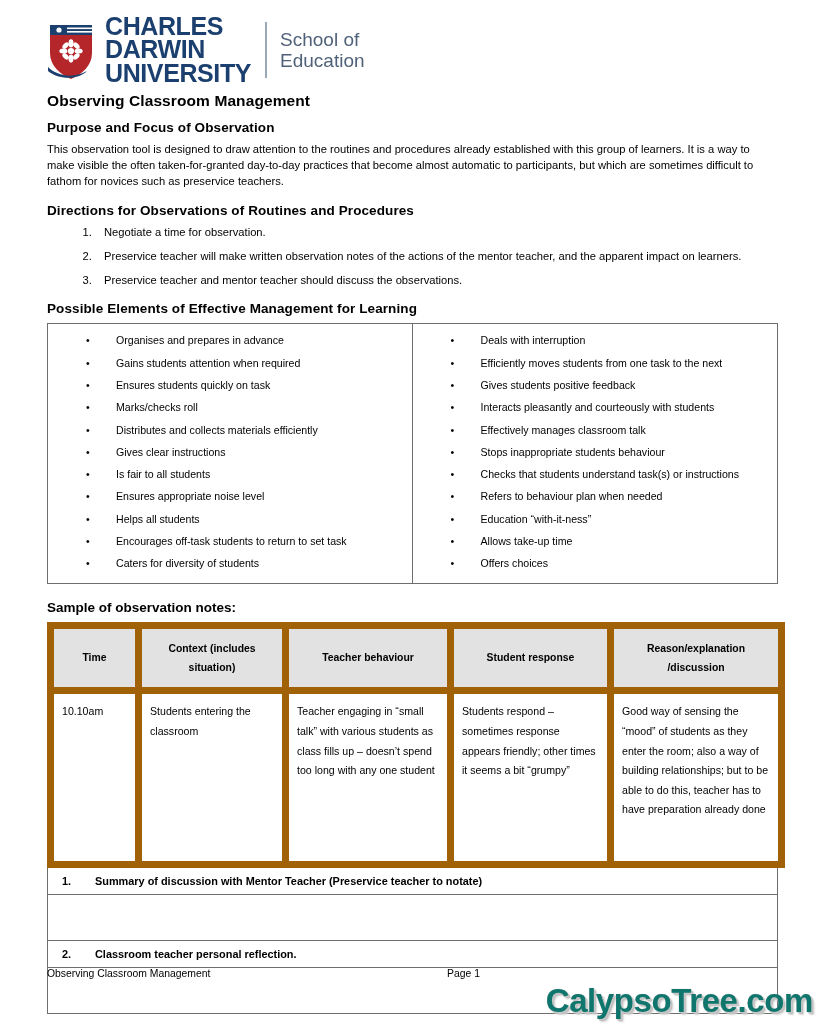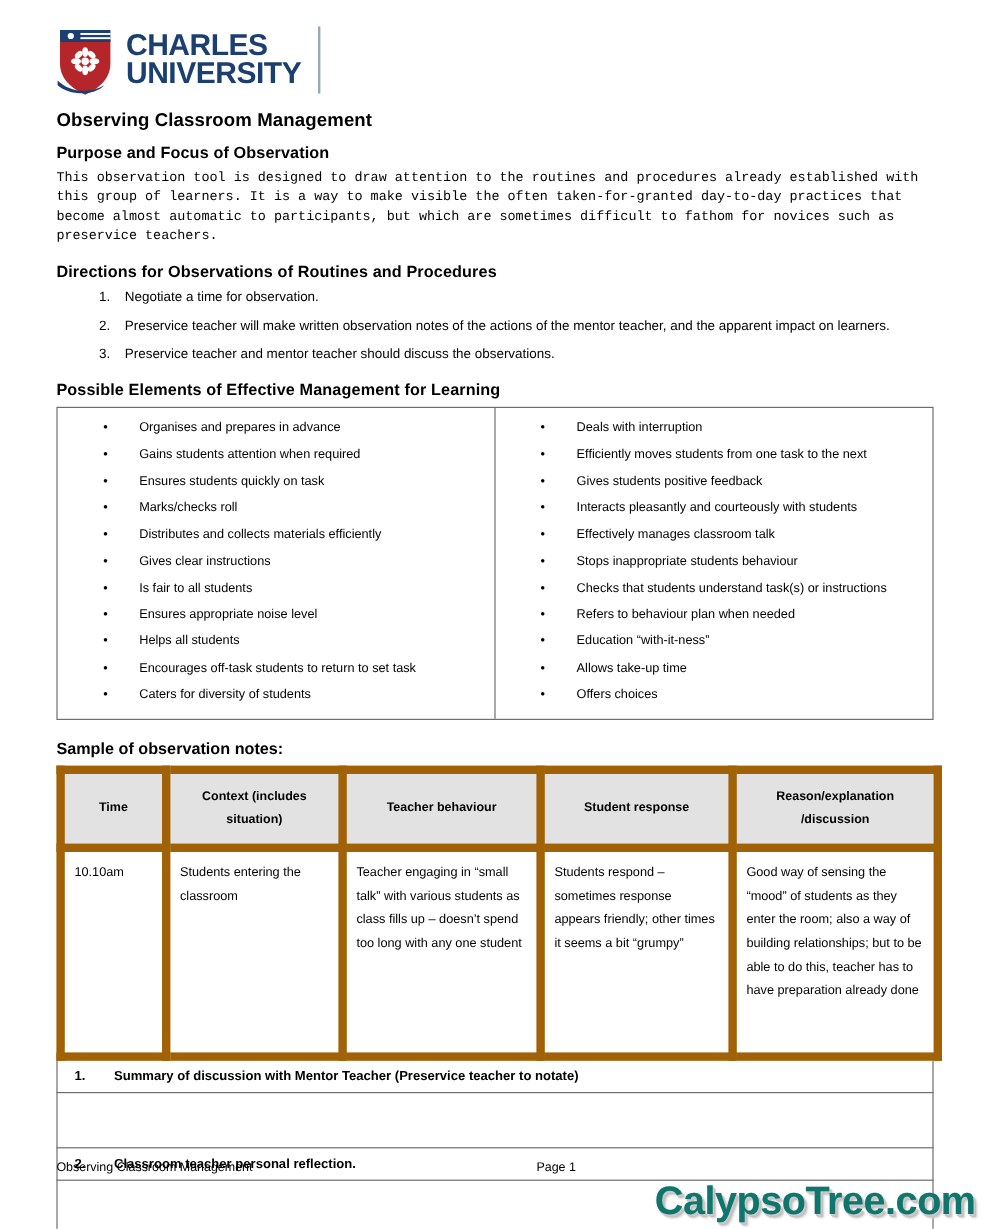--- a/index.html
+++ b/index.html
@@ -91,21 +91,20 @@
     font-weight: bold;
     margin: 0 0 7px 0;
     letter-spacing: 0.1px;
   }
   h2.section.spaced { margin-top: 13px; }
   p.para {
     font-size: 11.2px;
     line-height: 1.42;
     margin: 0 0 4px 0;
     text-align: left;
-    font-family: Liberation Mono, monospace;
   }
   ol.directions {
     margin: 4px 0 0 0;
     padding-left: 48px;
     font-size: 11.2px;
     line-height: 1.42;
   }
   ol.directions li {
     margin-bottom: 8px;
     padding-left: 9px;
@@ -254,25 +253,30 @@
           <ellipse cx="18.6" cy="37.4" rx="3.8" ry="2.4" transform="rotate(45 18.6 37.4)"></ellipse>
           <ellipse cx="29.4" cy="37.4" rx="3.8" ry="2.4" transform="rotate(-45 29.4 37.4)"></ellipse>
         </g>
 
         <path d="M1 48 C10 57 26 60 40 52 C30 62 10 60 1 52 Z" fill="#1b3f6e"></path>
       </svg>
     </div>
 
     <div class="wordmark">
       <span>CHARLES</span>
+      <span>DARWIN</span>
       <span>UNIVERSITY</span>
     </div>
 
     <div class="logo-divider"></div>
 
+    <div class="school">
+      <span>School of</span>
+      <span>Education</span>
+    </div>
   </div>
 
   <div class="content">
 
     <h1 class="doc-title">Observing Classroom Management</h1>
 
     <h2 class="section">Purpose and Focus of Observation</h2>
     <p class="para">This observation tool is designed to draw attention to the routines and procedures already established with this group of learners. It is a way to make visible the often taken-for-granted day-to-day practices that become almost automatic to participants, but which are sometimes difficult to fathom for novices such as preservice teachers.</p>
 
     <h2 class="section spaced">Directions for Observations of Routines and Procedures</h2>

